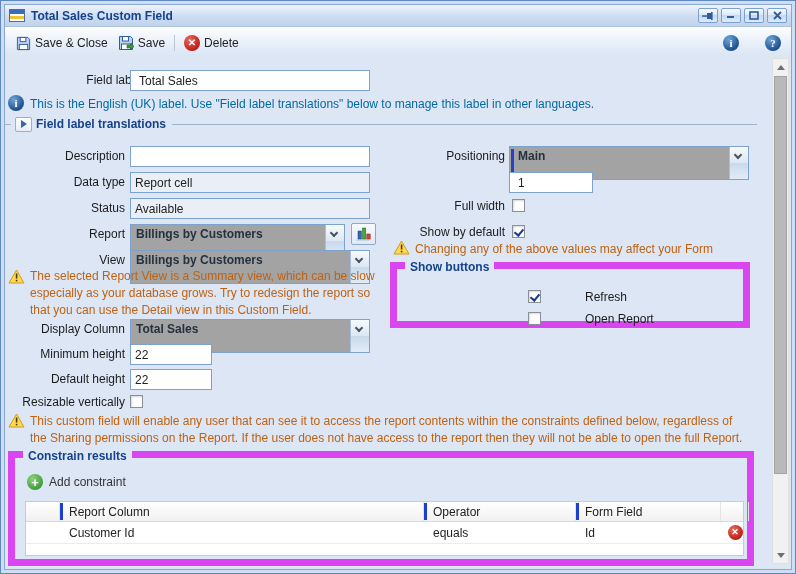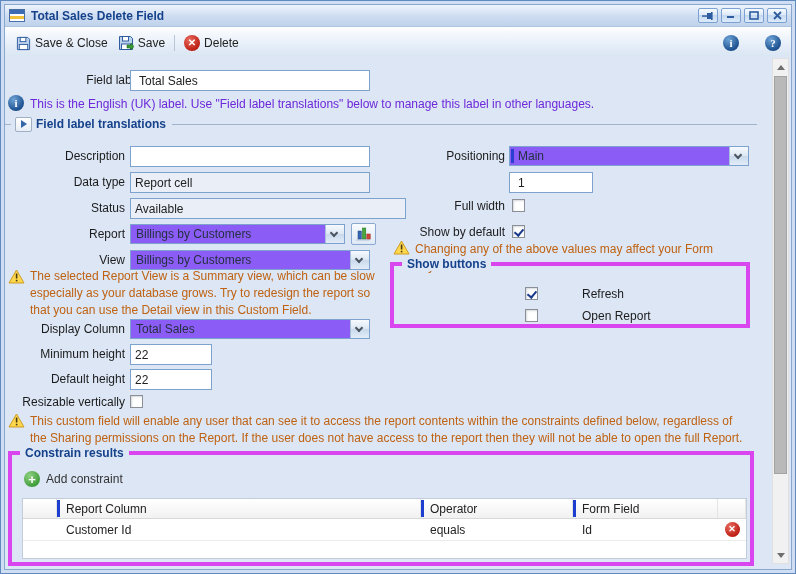--- a/index.html
+++ b/index.html
@@ -33,45 +33,45 @@
     display:flex; align-items:center; justify-content:center; line-height:1; }
 
   
   .content { position:absolute; top:51px; left:0; right:0; bottom:0; background:#dce6f5; font-size:12px; }
   .lbl { position:absolute; height:20px; line-height:20px; text-align:right; color:#1c1c1c; white-space:nowrap; }
   .tb { position:absolute; height:21px; border:1px solid #7da2ce; background:#fff; font:12px "Liberation Sans",sans-serif;
     color:#222; padding:1px 4px; }
   .tb.ro { background:#e9eef7; }
   .caret-mark::before { content:''; position:absolute; left:1px; top:2px; bottom:2px; width:3px; background:#2a3fd0; }
   .tb.caret-mark { padding-left:8px; }
-  .dropdown { position:absolute; height:20px; border:1px solid #7da2ce; background:#8b5cf6; }
+  .dropdown { position:absolute; height:34px; border:1px solid #7da2ce; background:#a3a3a3;font-weight:bold; }
   .dropdown .val { position:absolute; left:5px; top:2px; color:#24313f; white-space:nowrap; }
   .dropdown.caret-mark .val { left:8px; }
   .dd-btn { position:absolute; right:0; top:0; bottom:0; width:19px;
     background:linear-gradient(#f6fafd,#dce7f3 50%,#c8d9ec 50%,#e2ecf7); border-left:1px solid #a9c0dd; }
   .chev { position:absolute; left:5px; top:5px; width:6px; height:6px;
     border-right:2px solid #4a5560; border-bottom:2px solid #4a5560; transform:rotate(45deg); }
   .chk { position:absolute; width:13px; height:13px; border:1px solid #8b9097; background:#fff;
     box-shadow:inset 1px 1px 2px #d5d8dc; }
   .chk.checked::after { content:''; position:absolute; left:3px; top:1px; width:4px; height:7px;
     border:solid #1c3a8c; border-width:0 2px 2px 0; transform:rotate(40deg); }
   .chk-lab { position:absolute; height:16px; line-height:16px; color:#1c1c1c;margin-left:38px; }
 
-  .info-text { position:absolute; color:#6d28d9; }
+  .info-text { position:absolute; color:#0369a1; }
   .warn-text { position:absolute; color:#bf6212; line-height:17px; }
   .warn-tri { position:absolute; width:17px; height:15px; }
 
   .section-head { position:absolute; display:flex; align-items:center; }
   .sec-line { height:1px; background:#9fb4cc; }
   .expand-btn { width:17px; height:15px; border:1px solid #9fb0c4; border-radius:2px; background:linear-gradient(#fff,#e8eef6);
     display:flex; align-items:center; justify-content:center; margin:0 4px; }
   .expand-btn .tri { width:0; height:0; border-left:6px solid #3567a8; border-top:4px solid transparent; border-bottom:4px solid transparent; }
   .sec-title { font-weight:bold; color:#15428b; padding-right:6px; white-space:nowrap; }
 
-  .fieldset { position:absolute; border:4px solid #d946ef; }
+  .fieldset { position:absolute; border:7px solid #d946ef; }
   .fieldset .legend { position:absolute; top:-9px; left:8px; background:#dce6f5; padding:0 5px;
     font-weight:bold; color:#15428b; white-space:nowrap; }
 
   .chart-btn { position:absolute; width:25px; height:22px; border:1px solid #8aa8d0; border-radius:2px;
     background:linear-gradient(#f8fbfe,#dfe9f5); display:flex; align-items:center; justify-content:center; }
 
   
   .add-link { position:absolute; display:flex; align-items:center; gap:6px; color:#333; }
   .plus-icon { width:16px; height:16px; border-radius:50%;
     background:radial-gradient(circle at 35% 30%, #8fd080, #3c9a36 75%, #2c7d28);
@@ -100,21 +100,21 @@
   .sb-thumb { position:absolute; left:1px; right:1px; top:17px; height:398px; background:#b9b9b9; border:1px solid #a3a3a3; }
 </style>
 </head>
 <body>
 
 <div class="window">
 <div class="inner">
 
   <div class="titlebar">
     <span class="title-icon"></span>
-    <span class="title-text">Total Sales Delete Field</span>
+    <span class="title-text">Total Sales Custom Field</span>
     <span class="winbtn">
       <svg width="12" height="10" viewBox="0 0 12 10">
         <rect x="5" y="2" width="4" height="6" fill="#2f5c9e"></rect>
         <rect x="9" y="1" width="1.6" height="8" fill="#2f5c9e"></rect>
         <rect x="0" y="4.3" width="5" height="1.5" fill="#2f5c9e"></rect>
       </svg>
     </span>
     <span class="winbtn">
       <svg width="10" height="9" viewBox="0 0 10 9">
             <rect x="1" y="5" width="7" height="2" fill="#2f5c9e"></rect>
@@ -190,21 +190,21 @@
       <span class="dd-btn">
             <span class="chev"></span>
           </span>
     </div>
 
     <span class="lbl" style="left:0;width:120px;top:116px;">Data type</span>
     <input class="tb ro" style="left: 125px; top: 116px; width: 240px;" readonly="" value="Report cell">
     <input class="tb caret-mark" style="left: 504px; top: 116px; width: 84px;" value="1">
 
     <span class="lbl" style="left:0;width:120px;top:142px;">Status</span>
-    <input class="tb ro" style="left: 125px; top: 142px; width: 276px;" readonly="" value="Available">
+    <input class="tb ro" style="left: 125px; top: 142px; width: 240px;" readonly="" value="Available">
     <span class="lbl" style="left:360px;width:140px;top:140px;">Full width</span>
     <span class="chk" style="left:507px;top:143px;"></span>
 
     <span class="lbl" style="left:0;width:120px;top:168px;">Report</span>
     <div class="dropdown" style="left:125px;top:168px;width:215px;">
       <span class="val">Billings by Customers</span>
       <span class="dd-btn">
             <span class="chev"></span>
           </span>
     </div>

